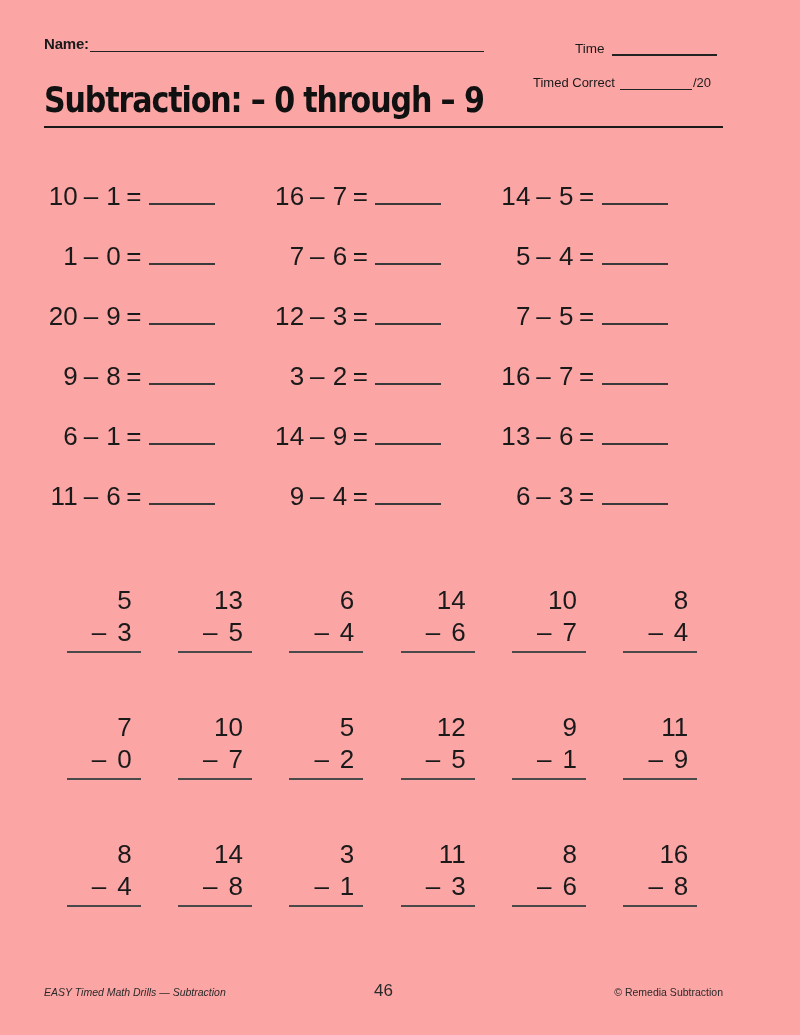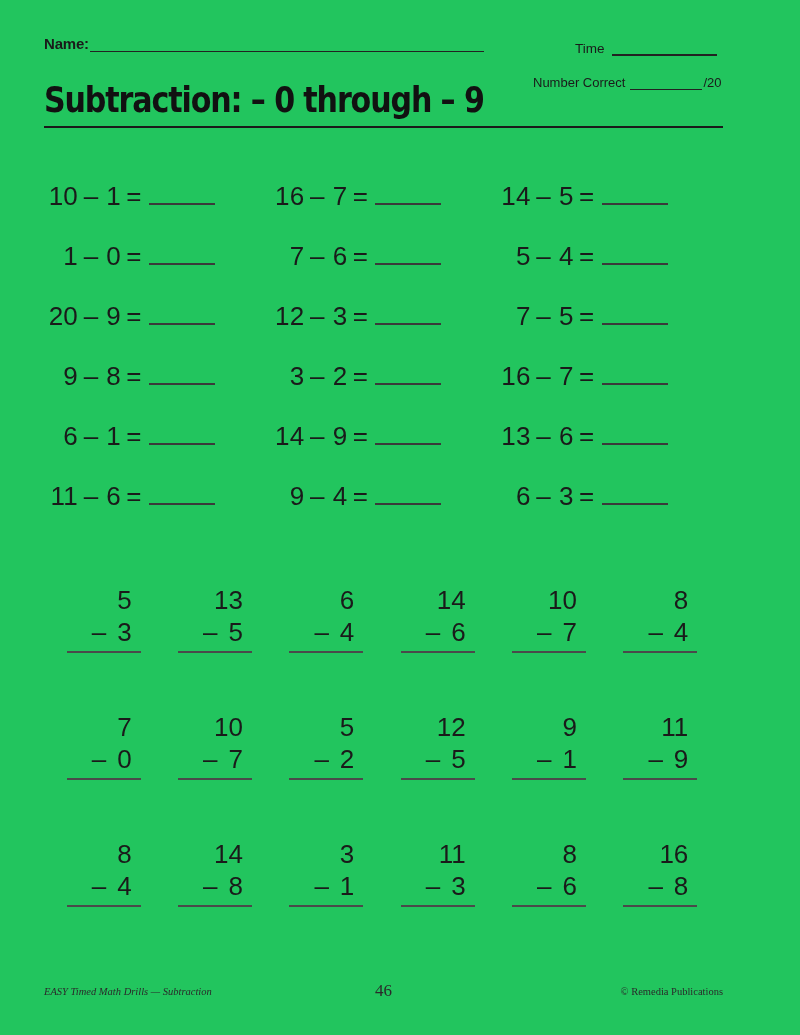--- a/index.html
+++ b/index.html
@@ -10,21 +10,21 @@
   }
   body {
     font-family: "Liberation Sans", sans-serif;
     color: #1a1a1a;
     -webkit-font-smoothing: antialiased;
   }
   #page {
     position: relative;
     width: 800px;
     height: 1035px;
-    background: #22c55e;
+    background: #fca5a5;
     overflow: hidden;
     box-sizing: border-box;
   }
 
   
   .header {
     position: absolute;
     left: 0;
     top: 0;
     width: 800px;
@@ -214,21 +214,20 @@
     border-top: 2px solid #4a4a4a;
   }
 
   
   .footer {
     position: absolute;
     left: 44px;
     top: 985px;
     width: 679px;
     height: 20px;
-    font-family: Liberation Serif, serif;
   }
   .footer-left {
     position: absolute;
     left: 0;
     top: 0;
     font-size: 10.5px;
     font-style: italic;
     line-height: 14px;
     color: #2a2a2a;
     white-space: nowrap;
@@ -264,21 +263,21 @@
       <span class="name-label">Name:</span>
       <span class="name-rule"></span>
     </div>
 
     <div class="time-row">
       <span class="time-label">Time</span>
       <span class="time-rule"></span>
     </div>
 
     <div class="correct-row">
-      <span class="correct-label">Number  Correct</span>
+      <span class="correct-label">Timed  Correct</span>
       <span class="correct-rule"></span>
       <span class="correct-total">/20</span>
     </div>
 
     <div class="worksheet-title">Subtraction:  – 0 through – 9</div>
     <div class="title-rule"></div>
   </div>
 
   <div class="hgrid">
       <div class="hcell">
@@ -570,16 +569,16 @@
           <div class="vtop">16</div>
           <div class="vbottom"><span class="vsign">–</span><span>8</span></div>
           <div class="vrule"></div>
         </div>
       </div>
     </div>
 
   <div class="footer">
     <span class="footer-left">EASY Timed Math Drills — Subtraction</span>
     <span class="footer-center">46</span>
-    <span class="footer-right">© Remedia Publications</span>
+    <span class="footer-right">© Remedia Subtraction</span>
   </div>
 
 </div>
 
 </body></html>

